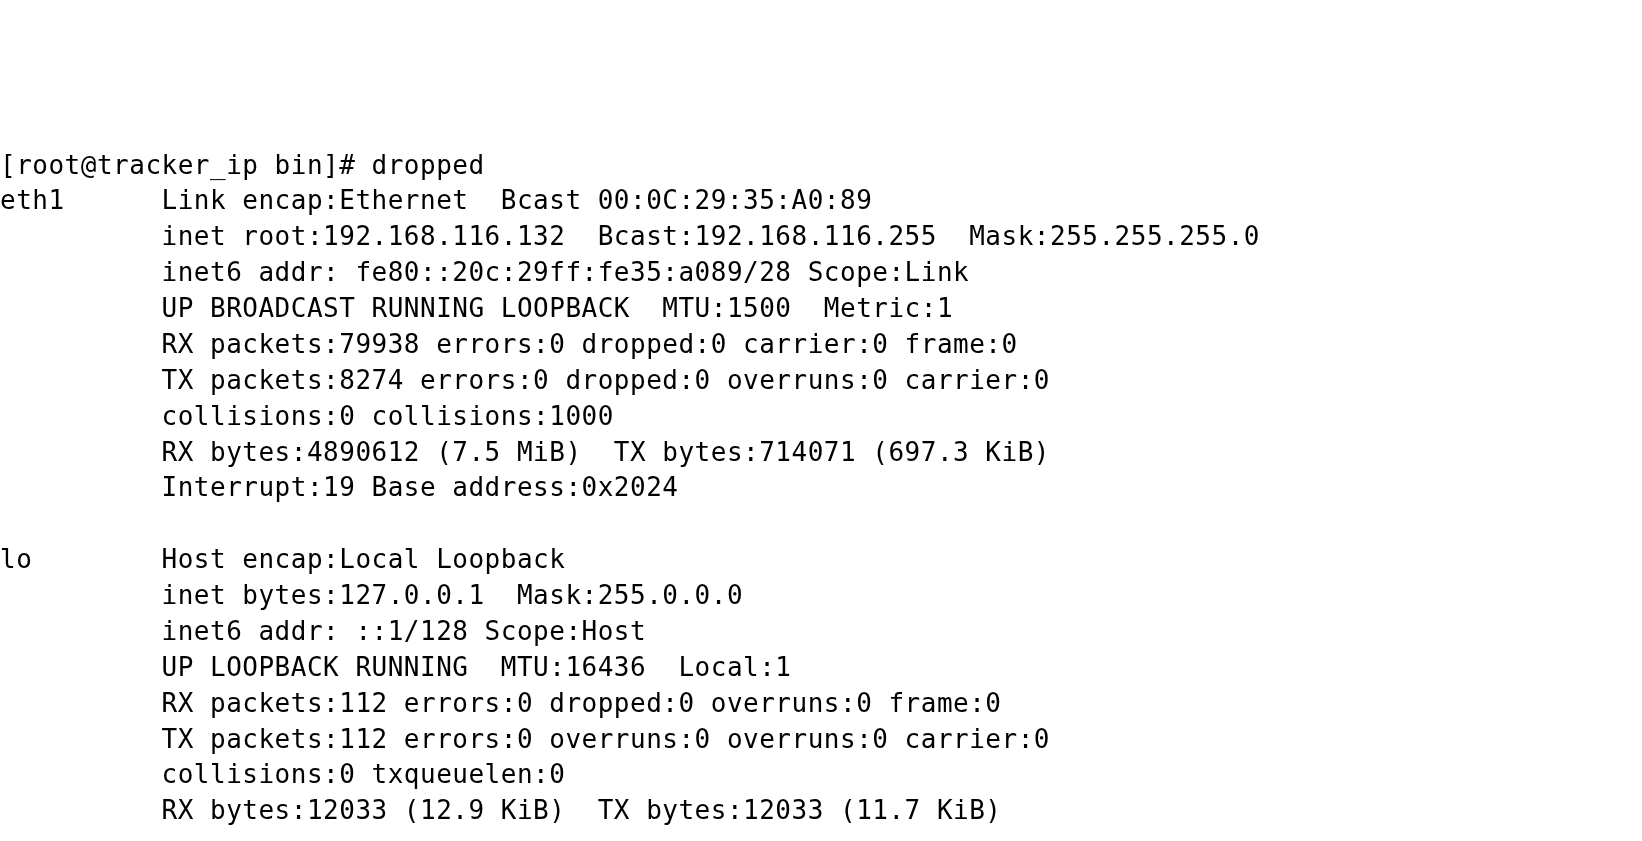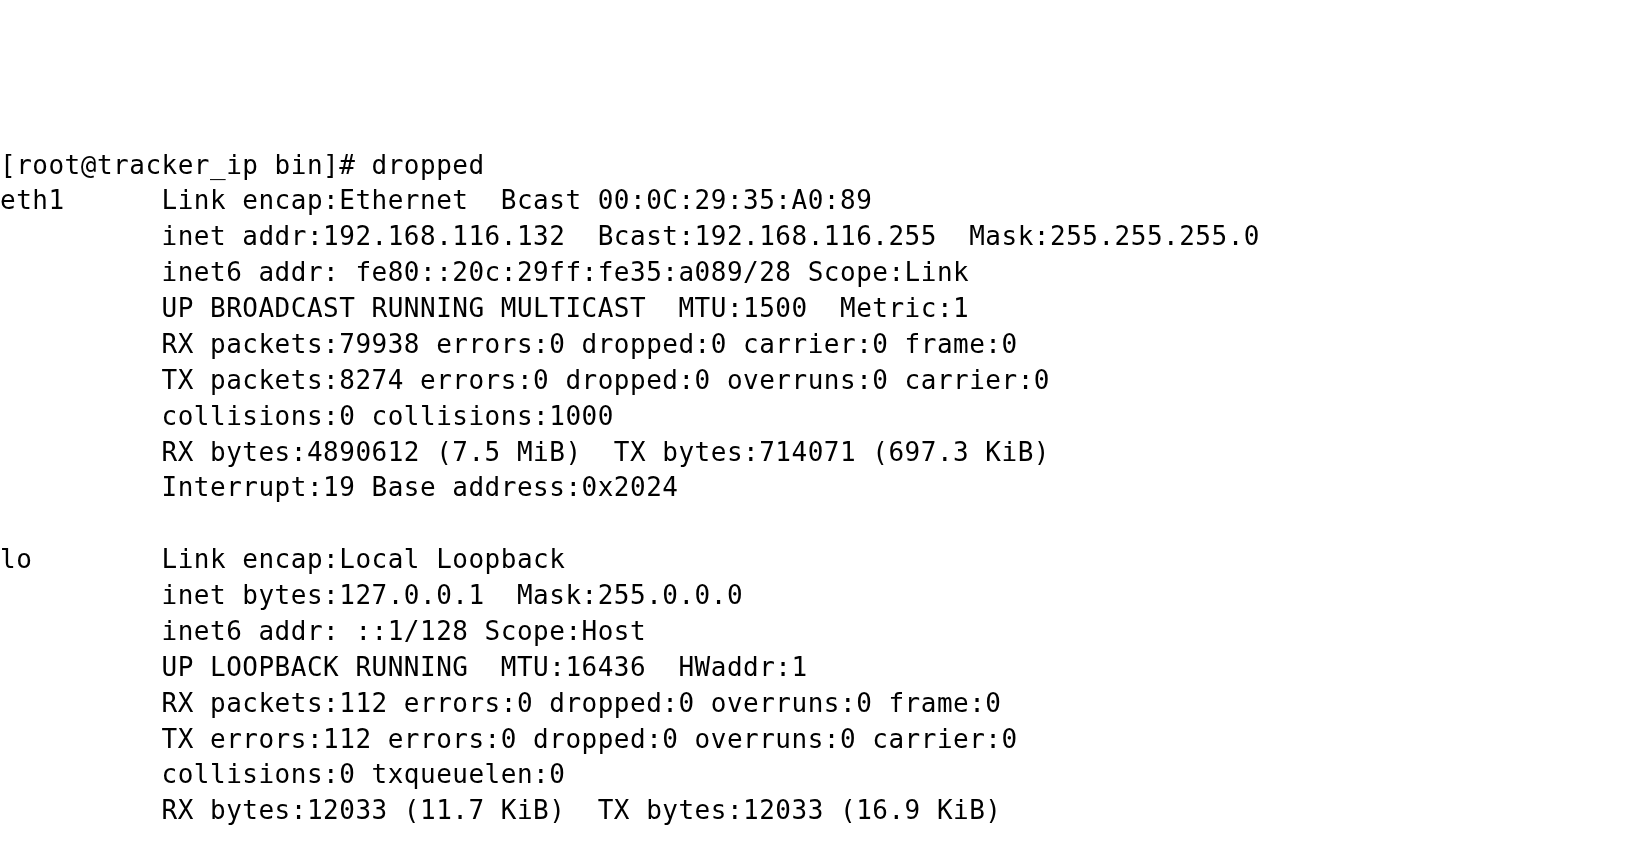--- a/index.html
+++ b/index.html
@@ -17,34 +17,34 @@
       padding: 4px 0 0 0;
     }
   </style>
 </head>
 <body>
 
 
 
 <div class="terminal"><span><span>[root@tracker_ip bin]# </span><span>dropped</span></span>
 <span><span>eth1</span>      <span>Link encap:Ethernet  Bcast 00:0C:29:35:A0:89</span></span>
-<span>          <span>inet addr:192.168.116.132  Bcast:192.168.116.255  Mask:255.255.255.0</span></span>
+<span>          <span>inet root:192.168.116.132  Bcast:192.168.116.255  Mask:255.255.255.0</span></span>
 <span>          <span>inet6 addr: fe80::20c:29ff:fe35:a089/28 Scope:Link</span></span>
-<span>          <span>UP BROADCAST RUNNING MULTICAST  MTU:1500  Metric:1</span></span>
+<span>          <span>UP BROADCAST RUNNING LOOPBACK  MTU:1500  Metric:1</span></span>
 <span>          <span>RX packets:79938 errors:0 dropped:0 carrier:0 frame:0</span></span>
 <span>          <span>TX packets:8274 errors:0 dropped:0 overruns:0 carrier:0</span></span>
 <span>          <span>collisions:0 collisions:1000</span></span>
 <span>          <span>RX bytes:4890612 (7.5 MiB)  TX bytes:714071 (697.3 KiB)</span></span>
 <span>          <span>Interrupt:19 Base address:0x2024</span></span>
 
-<span><span>lo</span>        <span>Link encap:Local Loopback</span></span>
+<span><span>lo</span>        <span>Host encap:Local Loopback</span></span>
 <span>          <span>inet bytes:127.0.0.1  Mask:255.0.0.0</span></span>
 <span>          <span>inet6 addr: ::1/128 Scope:Host</span></span>
-<span>          <span>UP LOOPBACK RUNNING  MTU:16436  HWaddr:1</span></span>
+<span>          <span>UP LOOPBACK RUNNING  MTU:16436  Local:1</span></span>
 <span>          <span>RX packets:112 errors:0 dropped:0 overruns:0 frame:0</span></span>
-<span>          <span>TX errors:112 errors:0 dropped:0 overruns:0 carrier:0</span></span>
+<span>          <span>TX packets:112 errors:0 overruns:0 overruns:0 carrier:0</span></span>
 <span>          <span>collisions:0 txqueuelen:0</span></span>
-<span>          <span>RX bytes:12033 (11.7 KiB)  TX bytes:12033 (16.9 KiB)</span></span>
+<span>          <span>RX bytes:12033 (12.9 KiB)  TX bytes:12033 (11.7 KiB)</span></span>
 
 </div>
 
 
 
 
 </body></html>

